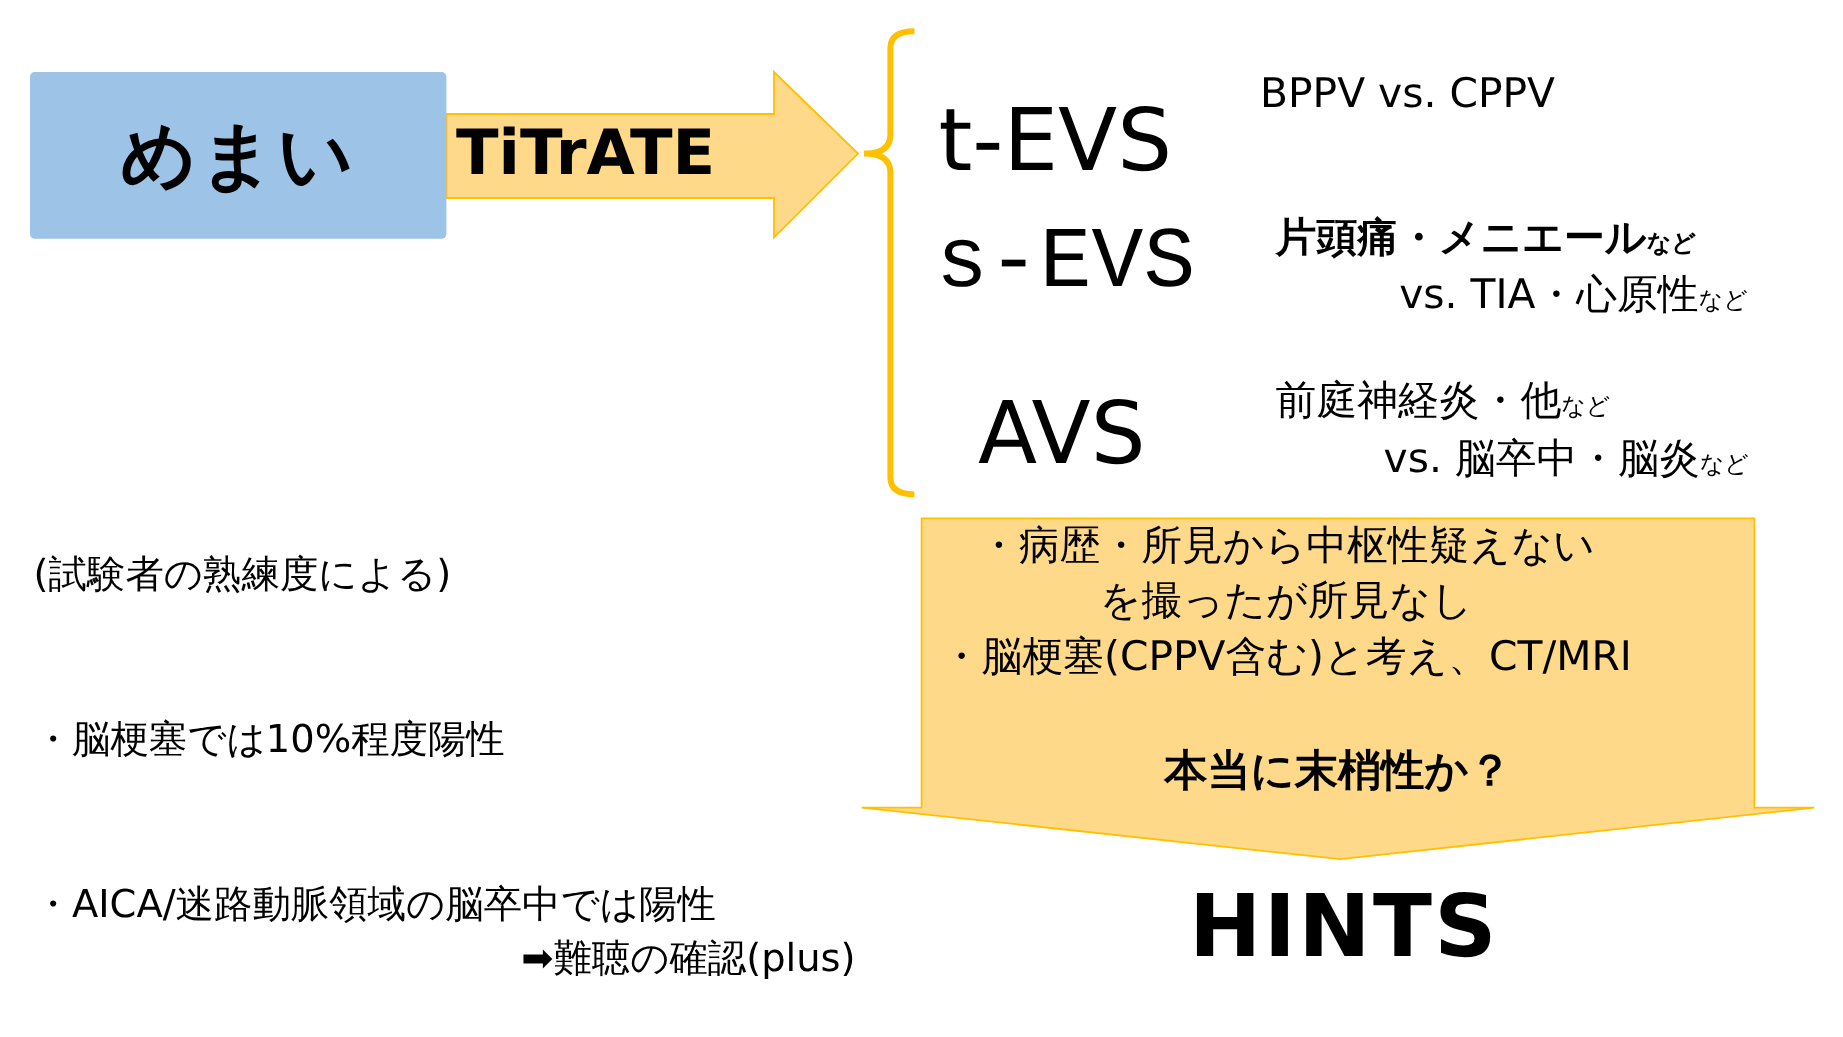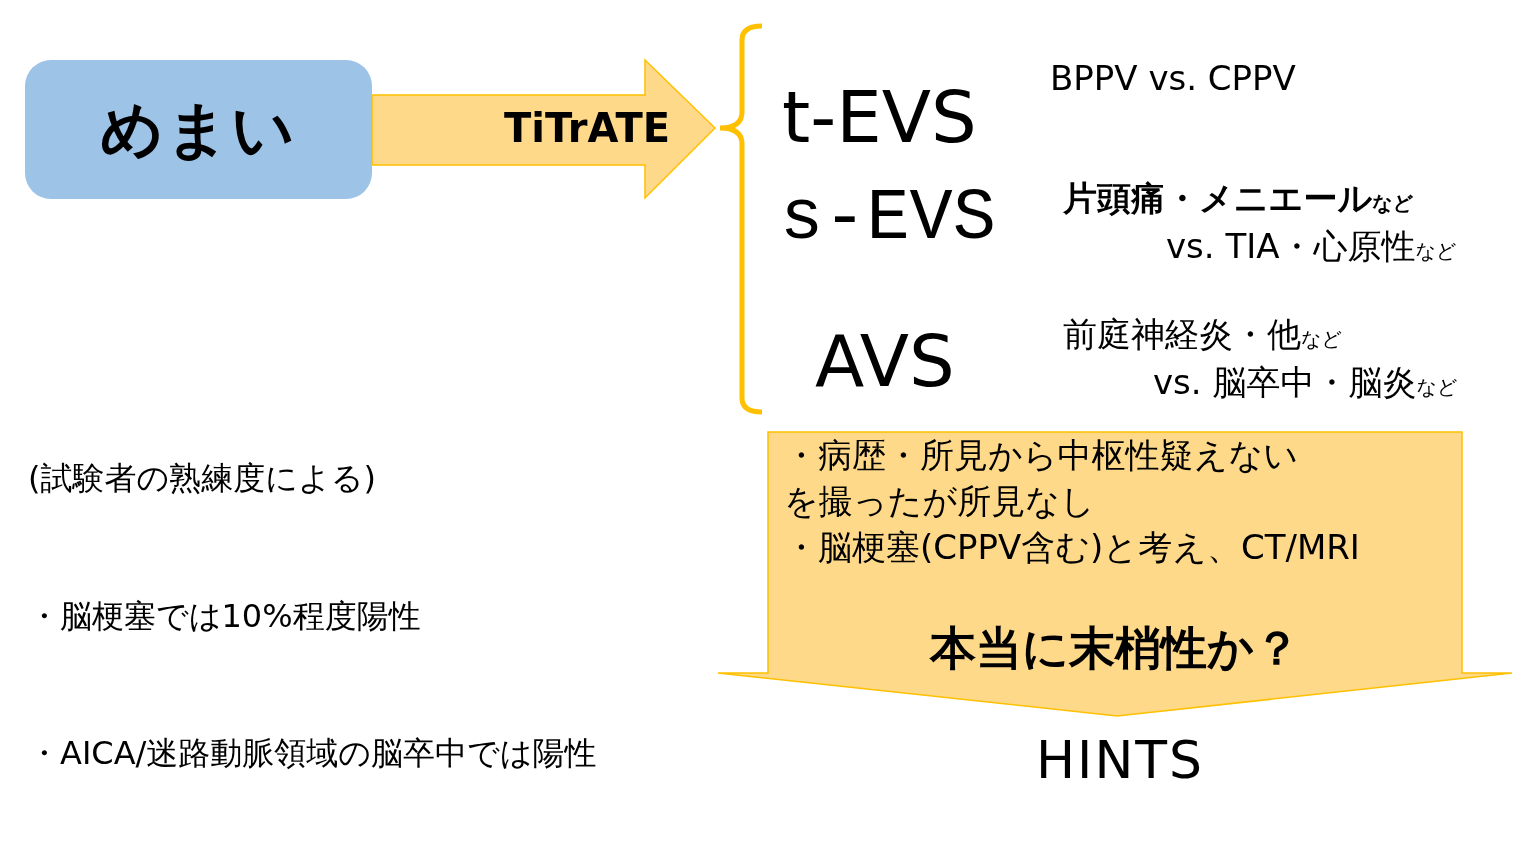--- a/index.html
+++ b/index.html
@@ -1,31 +1,31 @@
 <!DOCTYPE html>
 <html><head>
   <meta charset="utf-8">
   <style>
     html, body { margin: 0; padding: 0; background: #ffffff; }
     body { width: 1536px; height: 864px; position: relative; overflow: hidden;
            font-family: "DejaVu Sans", "Liberation Sans", sans-serif; color: #000; }
     .abs { position: absolute; }
     svg.shapes { position: absolute; left: 0; top: 0; }
     .memai-box { left: 25px; top: 60px; width: 347px; height: 139px; background: #9dc3e6;
-                 border-radius: 26px; display: flex; align-items: center; justify-content: center;
+                 border-radius: 4px; display: flex; align-items: center; justify-content: center;
                  font-weight: bold; font-size: 62px; letter-spacing: 2px; }
     .titrate { left: 380px; top: 98px; width: 290px; height: 60px; display: flex; align-items: center;
-               justify-content: flex-end; font-weight: bold; font-size: 40px; }
+               justify-content: flex-start; font-weight: bold; font-size: 52px; }
     .cat { font-size: 72px; line-height: 1; }
     .desc { font-size: 34px; line-height: 1.2; white-space: nowrap; }
     .small { font-size: 20px; }
     .left-note { font-size: 32px; line-height: 1.42; white-space: nowrap; }
-    .box-line { font-size: 34px; line-height: 46px; white-space: nowrap; }
-    .question { font-weight: bold; font-size: 46px; }
-    .hints { font-weight: normal; font-size: 52px; letter-spacing: 2px; }
+    .box-line { font-size: 34px; line-height: 46px; white-space: nowrap; text-align: center; }
+    .question { font-weight: bold; font-size: 36px; }
+    .hints { font-weight: bold; font-size: 72px; letter-spacing: 2px; }
   </style>
 </head>
 <body>
 
 <svg class="shapes" width="1536" height="864">
 
   <polygon points="372,95 645,95 645,60 715,128 645,198 645,165 372,165" fill="#ffd98a" stroke="#ffc000" stroke-width="1.5"></polygon>
 
   <path d="M762,26 Q742,26 742,40 L742,112 Q742,128 720,128 Q742,128 742,144 L742,398 Q742,412 762,412" fill="none" stroke="#ffc000" stroke-width="5"></path>
 
@@ -71,13 +71,14 @@
 <div class="abs hints" style="left:940px; width:360px; top:730px; text-align:center;">HINTS</div>
 
 <div class="abs left-note" style="left:28px; top:456px;">
   <div>(試験者の熟練度による)</div>
 </div>
 <div class="abs left-note" style="left:28px; top:594px;">
   <div>・脳梗塞では10%程度陽性</div>
 </div>
 <div class="abs left-note" style="left:28px; top:731px; width:685px;">
   <div>・AICA/迷路動脈領域の脳卒中では陽性</div>
+  <div style="text-align:right;">➡難聴の確認(plus)</div>
 </div>
 
 </body></html>

